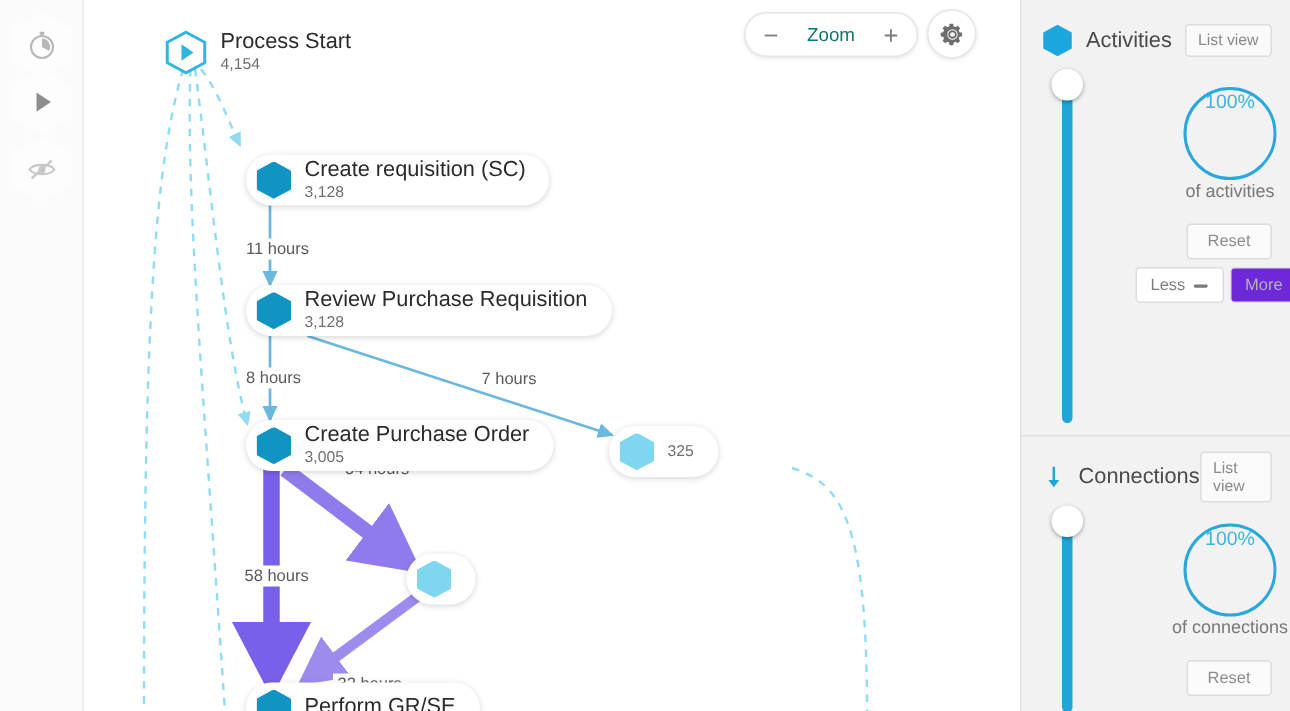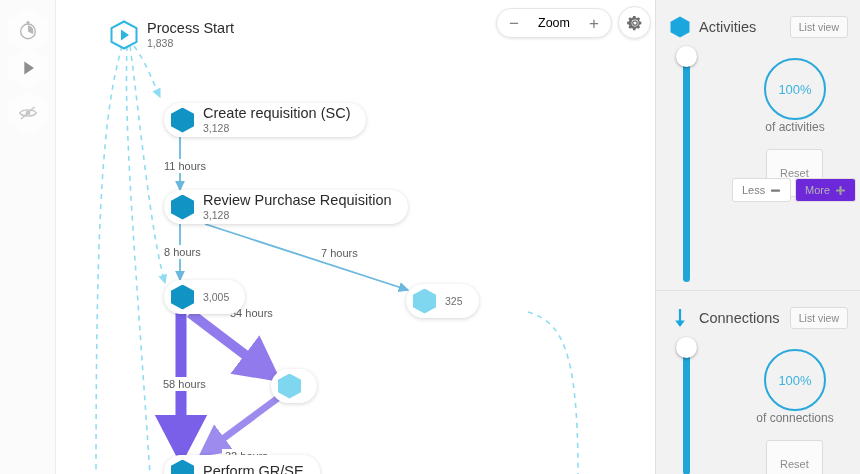--- a/index.html
+++ b/index.html
@@ -47,21 +47,21 @@
     height: 30px; width: 116px;
     background: #fff; border: 1px solid #e6e6e6; border-radius: 16px;
     box-shadow: 0 1px 3px rgba(0,0,0,.10);
     display: flex; align-items: center; justify-content: space-between;
     padding: 0 12px; z-index: 6;
   }
   .zoom-sign {
     color: #7d7d7d; font-size: 17px; line-height: 1;
     cursor: pointer; user-select: none; font-weight: 400;
   }
-  #zoom-label { color: #000000; font-size: 12.5px; }
+  #zoom-label { color: #0f766e; font-size: 12.5px; }
   #gear-btn {
     position: absolute; top: 6px; left: 618px;
     width: 33px; height: 33px; border-radius: 50%;
     background: #fff; border: 1px solid #e6e6e6;
     box-shadow: 0 1px 3px rgba(0,0,0,.10);
     display: flex; align-items: center; justify-content: center;
     cursor: pointer; z-index: 6;
   }
 
   
@@ -97,21 +97,21 @@
     position: absolute;
     font-size: 11px; color: #5a5a5a;
     background: #ffffff;
     padding: 1px 3px;
     z-index: 2; white-space: nowrap;
   }
 
   
   #right-panel {
     position: absolute; right: 0; top: 0;
-    width: 205px; height: 474px;
+    width: 180px; height: 474px;
     background: #f2f2f2;
     border-left: 1px solid #e0e0e0;
     z-index: 5;
   }
   .panel-sec { position: relative; width: 100%; }
   .sec-divider { height: 1px; background: #e1e1e1; width: 100%; }
   .sec-head {
     display: flex; align-items: center;
     padding: 13px 12px 0 14px; height: 40px;
   }
@@ -129,29 +129,29 @@
   .vhandle {
     position: absolute; left: -2px; top: 0;
     width: 21px; height: 21px; border-radius: 50%;
     background: #fff; box-shadow: 0 1px 3px rgba(0,0,0,.35);
     cursor: grab;
   }
   .ring {
     position: absolute;
     width: 62px; height: 62px; border-radius: 50%;
     border: 2.5px solid #29a8dc;
-    display: flex; align-items: center; justify-content: center;
+    display: flex; justify-content: center;
   }
   .ring-val { font-size: 13px; color: #3cb3e0; }
   .ring-cap { position: absolute; font-size: 12px; color: #787878; text-align: center; width: 140px; }
   .reset-btn {
     position: absolute;
     font-size: 11px; color: #8d8d8d;
     background: #fbfbfb; border: 1px solid #dcdcdc; border-radius: 3px;
-    padding: 17px 13px; cursor: pointer;
+    padding: 5px 13px; cursor: pointer;
   }
   .lm-btn {
     position: absolute;
     font-size: 11px; border: 1px solid #dcdcdc; border-radius: 3px;
     padding: 5px 9px; cursor: pointer;
     display: flex; align-items: center; gap: 5px;
   }
   .lm-btn.enabled { background: #fff; color: #7e7e7e; }
   .lm-btn.disabled { background: #6d28d9; color: #b4b4b4; border-color: #dfdfdf; }
 </style>
@@ -197,21 +197,21 @@
 
     <div class="node start" style="left:110px; top:18px;">
       <div class="hex-outline-wrap">
         <svg width="28" height="30" viewBox="0 0 28 30">
           <polygon points="14,1.5 26.5,8.2 26.5,21.8 14,28.5 1.5,21.8 1.5,8.2" fill="#ffffff" stroke="#2fb6e0" stroke-width="2"></polygon>
           <path d="M11,9.5 L19,15 L11,20.5 Z" fill="#2fb6e0"></path>
         </svg>
       </div>
       <div class="node-text">
         <div class="node-label">Process Start</div>
-        <div class="node-count">1,838</div>
+        <div class="node-count">4,154</div>
       </div>
     </div>
 
     <div class="node" style="left:164px; top:103px;">
       <div class="node-hex dark"></div>
       <div class="node-text">
         <div class="node-label">Create requisition (SC)</div>
         <div class="node-count">3,128</div>
       </div>
     </div>
@@ -220,20 +220,21 @@
       <div class="node-hex dark"></div>
       <div class="node-text">
         <div class="node-label">Review Purchase Requisition</div>
         <div class="node-count">3,128</div>
       </div>
     </div>
 
     <div class="node" style="left:164px; top:280px;">
       <div class="node-hex dark"></div>
       <div class="node-text">
+        <div class="node-label">Create Purchase Order</div>
         <div class="node-count">3,005</div>
       </div>
     </div>
 
     <div class="node" style="left:406px; top:284px;">
       <div class="node-hex light"></div>
       <div class="node-text">
         <div class="node-count">325</div>
       </div>
     </div>

